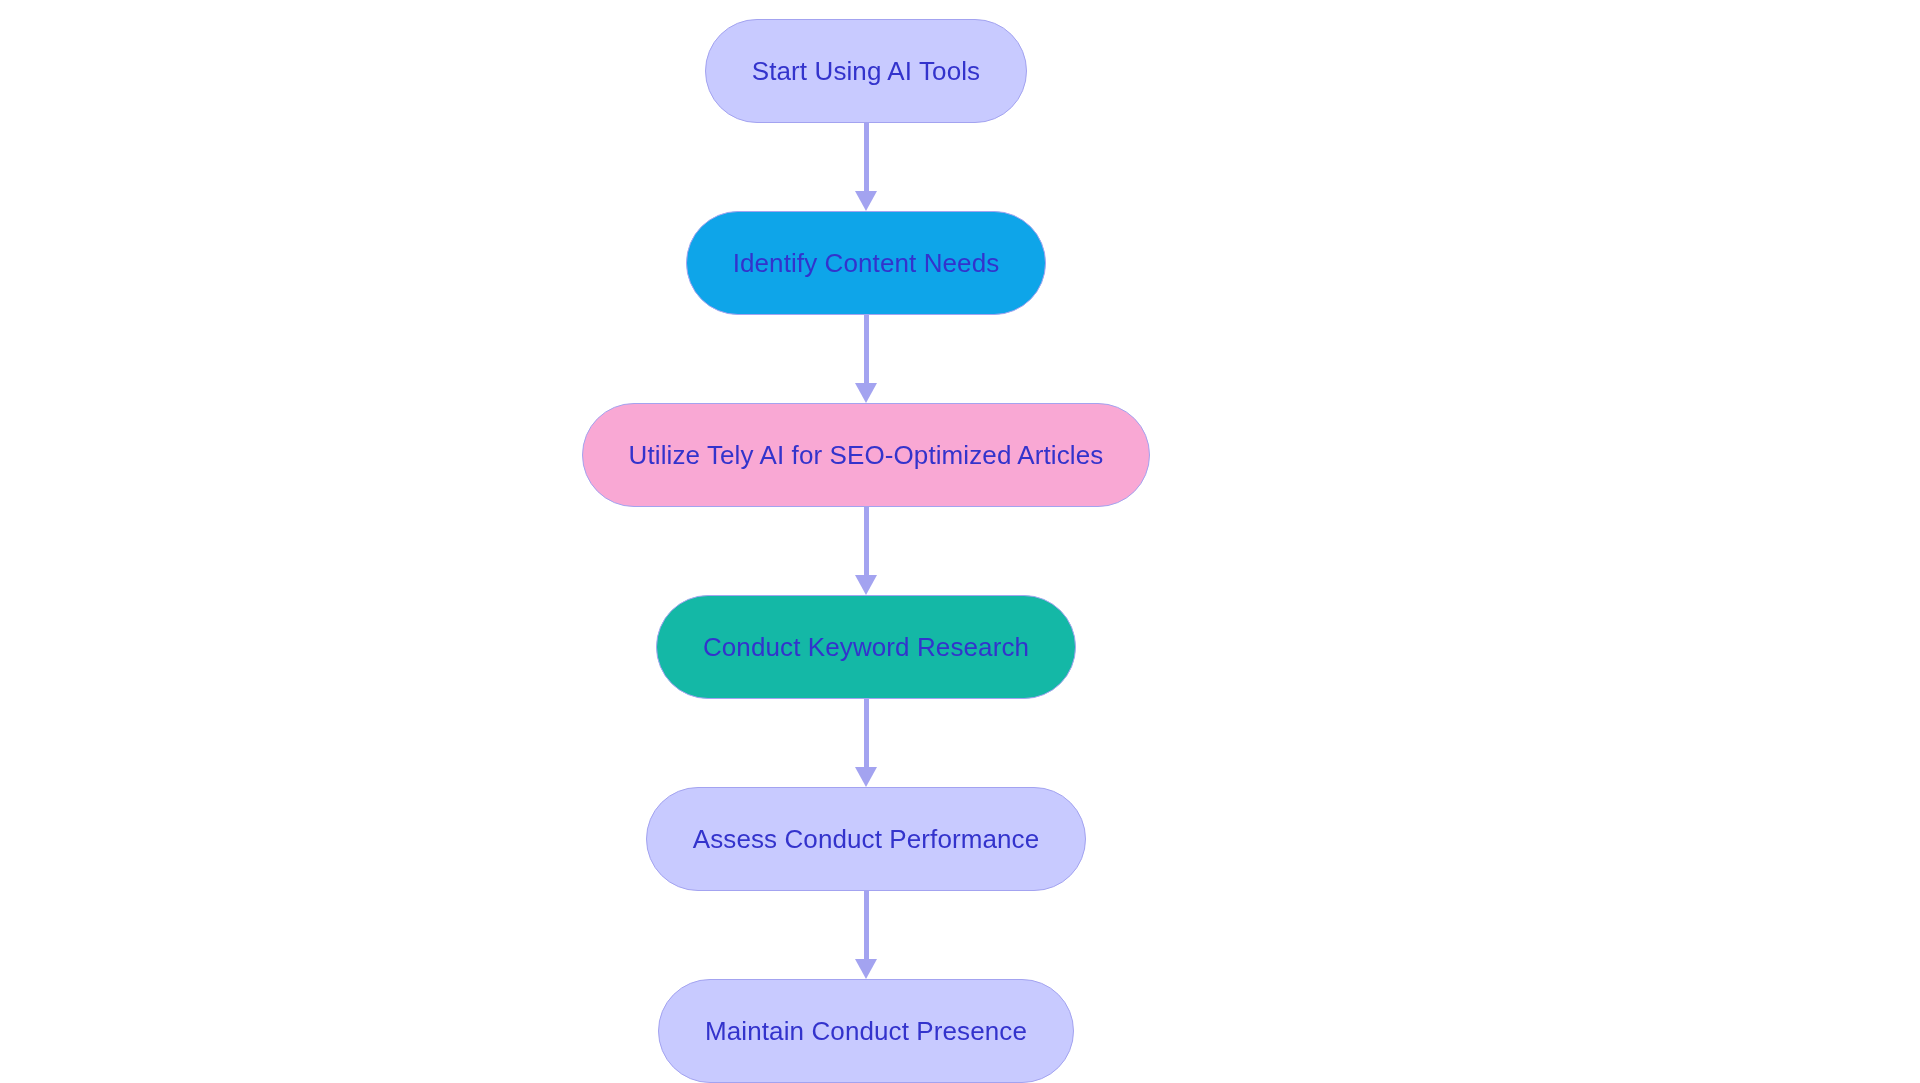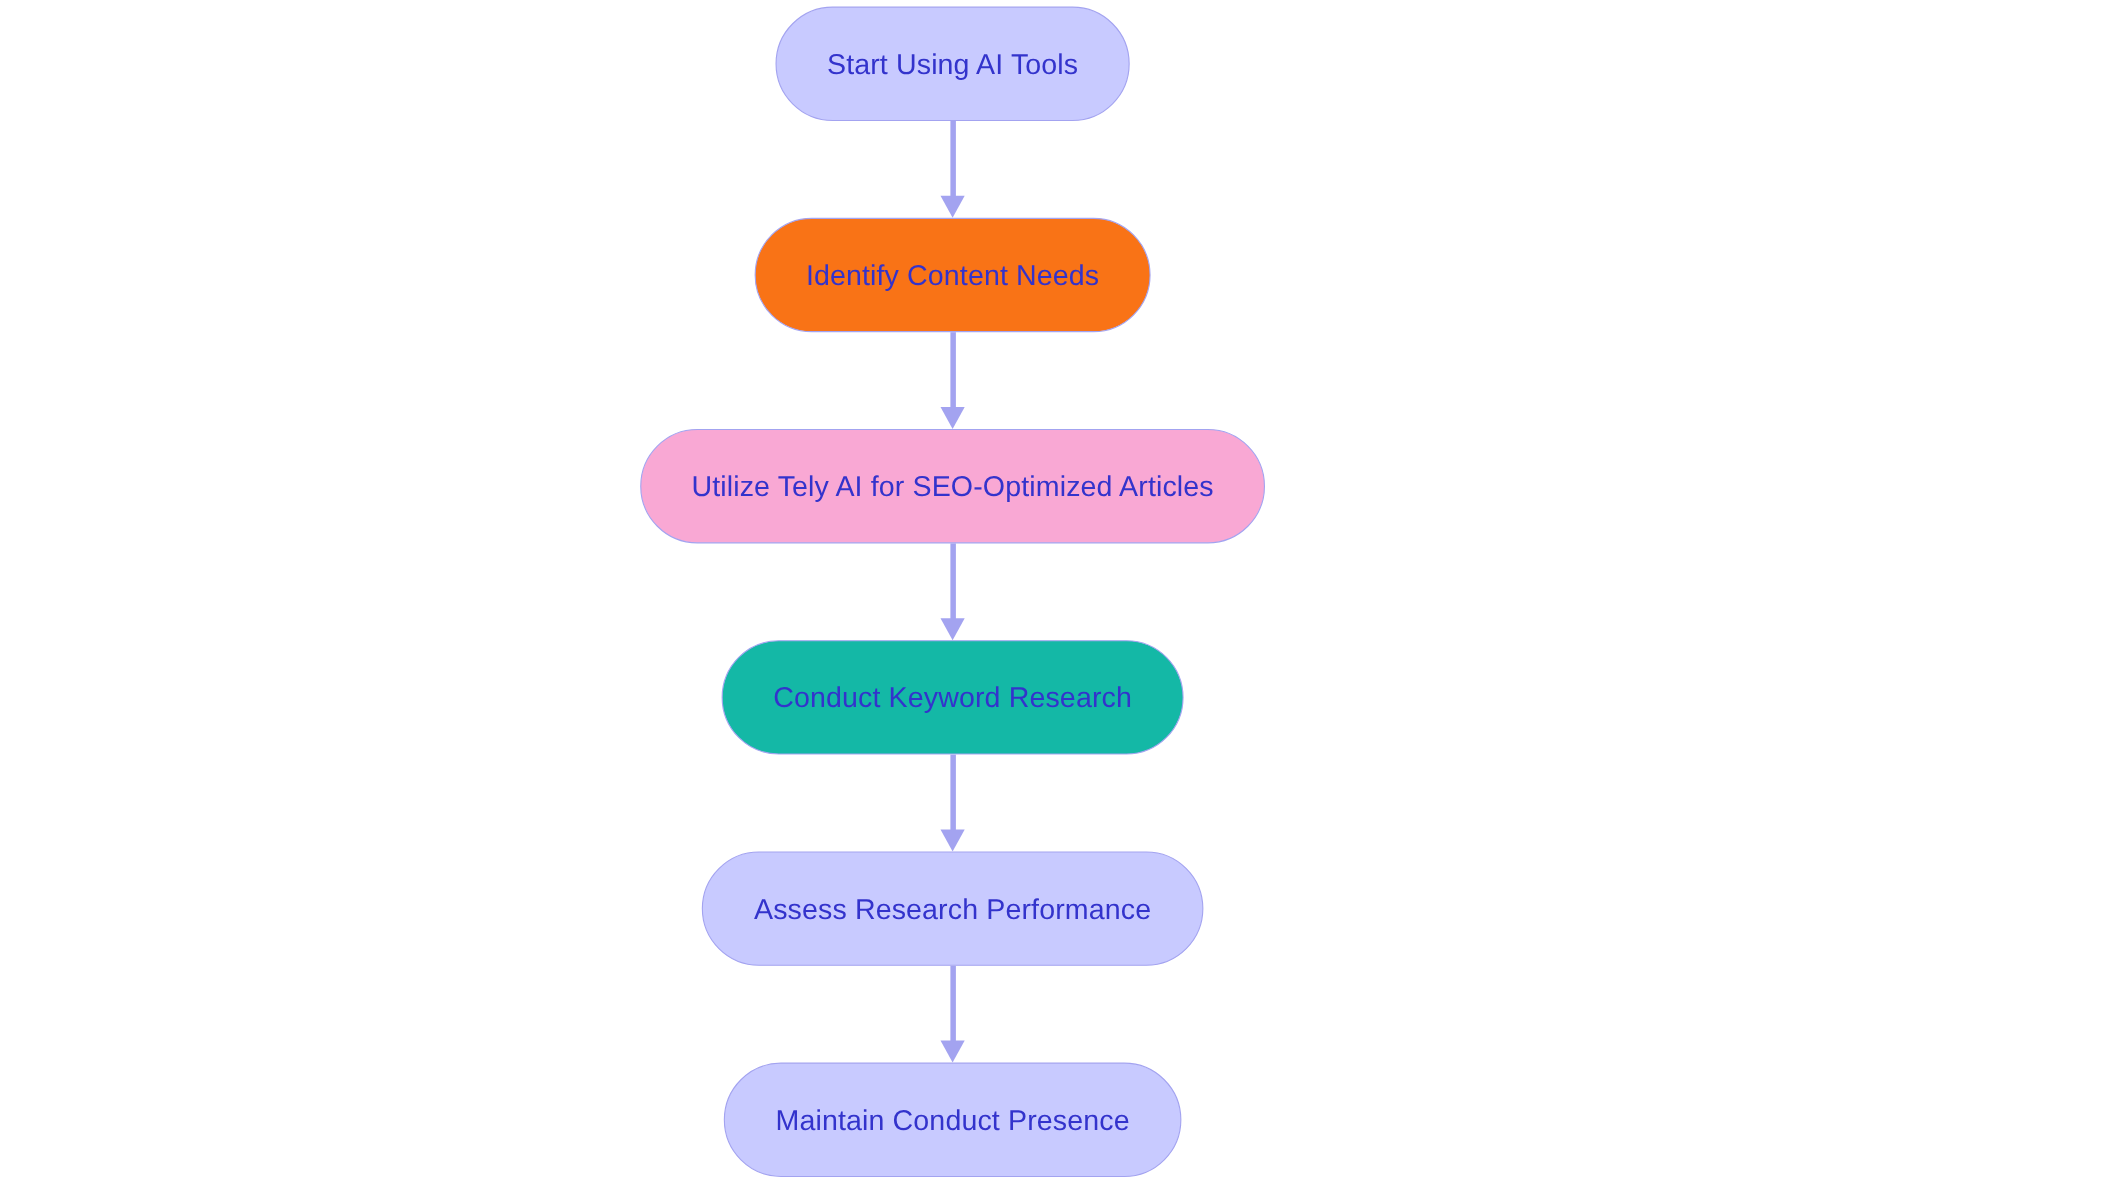--- a/index.html
+++ b/index.html
@@ -24,21 +24,21 @@
 
   .flow-column {
     position: absolute;
     left: 0;
     top: 0;
     width: 1732px;
     height: 1083px;
     display: flex;
     flex-direction: column;
     align-items: center;
-    justify-content: flex-start;
+    justify-content: flex-end;
   }
 
   
   .node {
     box-sizing: border-box;
     height: 104px;
     border-radius: 52px;
     background: #c8caff;
     border: 1.6px solid #a3a3f0;
     color: #3333cc;
@@ -98,21 +98,21 @@
 
     <div class="node" style="background: rgb(200, 202, 255); border-color: rgb(163, 163, 240); color: rgb(51, 51, 204);">
       <span>Start Using AI Tools</span>
     </div>
 
     <div class="connector gap-1">
       <div class="stem" style="background: rgb(163, 163, 240);"></div>
       <div class="arrowhead" style="border-top-color: rgb(163, 163, 240);"></div>
     </div>
 
-    <div class="node" style="background: #f97316; border-color: rgb(163, 163, 240); color: rgb(51, 51, 204);">
+    <div class="node" style="background: #0ea5e9; border-color: rgb(163, 163, 240); color: rgb(51, 51, 204);">
       <span>Identify Content Needs</span>
     </div>
 
     <div class="connector gap-2">
       <div class="stem" style="background: rgb(163, 163, 240);"></div>
       <div class="arrowhead" style="border-top-color: rgb(163, 163, 240);"></div>
     </div>
 
     <div class="node" style="background: #f9a8d4; border-color: rgb(163, 163, 240); color: rgb(51, 51, 204);">
       <span>Utilize Tely AI for SEO-Optimized Articles</span>
@@ -126,21 +126,21 @@
     <div class="node" style="background: #14b8a6; border-color: rgb(163, 163, 240); color: rgb(51, 51, 204);">
       <span>Conduct Keyword Research</span>
     </div>
 
     <div class="connector gap-4">
       <div class="stem" style="background: rgb(163, 163, 240);"></div>
       <div class="arrowhead" style="border-top-color: rgb(163, 163, 240);"></div>
     </div>
 
     <div class="node" style="background: rgb(200, 202, 255); border-color: rgb(163, 163, 240); color: rgb(51, 51, 204);">
-      <span>Assess Research Performance</span>
+      <span>Assess Conduct Performance</span>
     </div>
 
     <div class="connector gap-5">
       <div class="stem" style="background: rgb(163, 163, 240);"></div>
       <div class="arrowhead" style="border-top-color: rgb(163, 163, 240);"></div>
     </div>
 
     <div class="node" style="background: rgb(200, 202, 255); border-color: rgb(163, 163, 240); color: rgb(51, 51, 204);">
       <span>Maintain Conduct Presence</span>
     </div>

